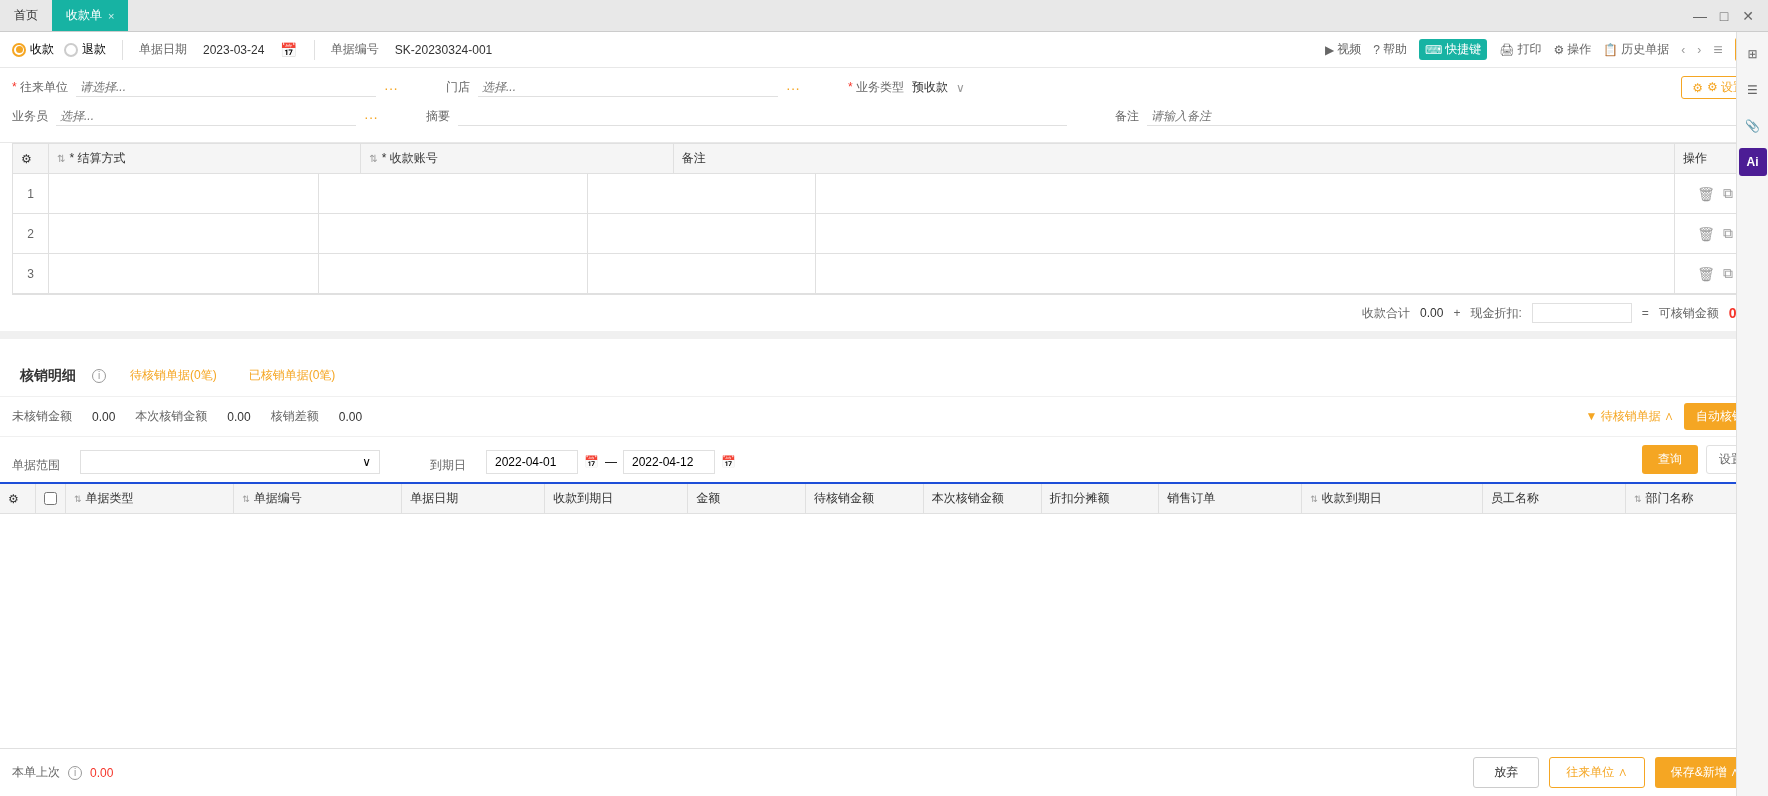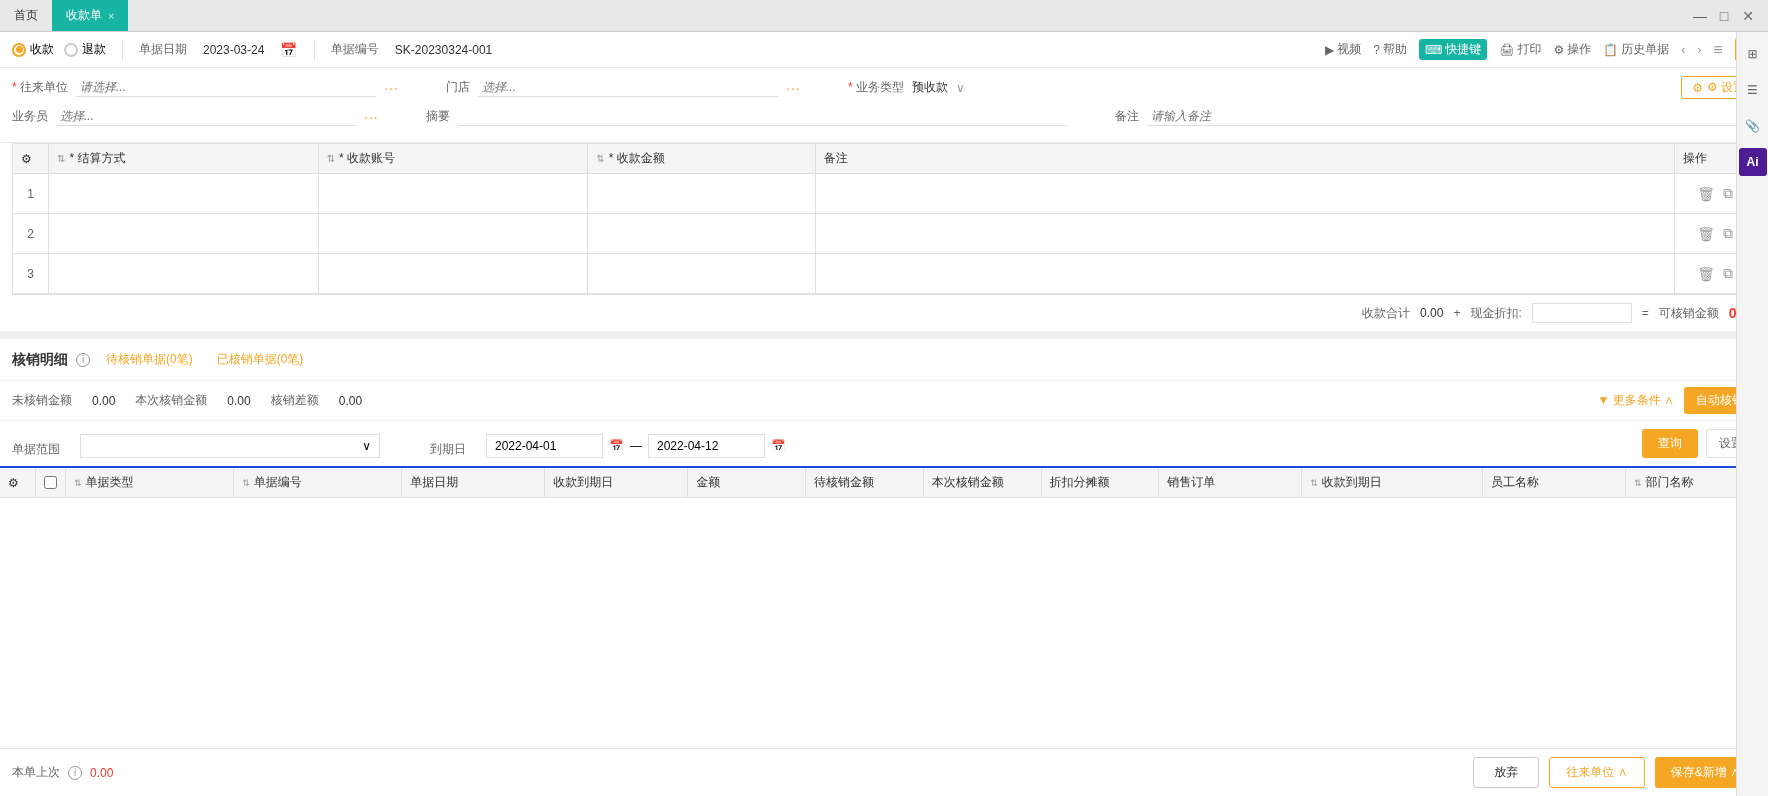--- a/index.html
+++ b/index.html
@@ -242,23 +242,24 @@
     
     .verification-section {
       background: #fff;
       flex: 1;
       display: flex;
       flex-direction: column;
       overflow: hidden;
     }
     .verif-header {
       display: flex; align-items: center;
-      padding: 8px 12px;
-      gap: 8px;
+      padding: 8px 20px;
+      gap: 16px;
       border-bottom: 1px solid #f0f0f0;
+      margin-top: 16px;
     }
     .verif-title {
       font-size: 14px;
       font-weight: bold;
       color: #333;
     }
     .info-circle {
       width: 14px; height: 14px;
       border-radius: 50%;
       border: 1px solid #999;
@@ -309,21 +310,21 @@
       display: flex; align-items: center; justify-content: space-between;
       cursor: pointer;
     }
     .filter-date {
       display: flex; align-items: center; gap: 6px;
     }
     .filter-date-input {
       border: 1px solid #e0e0e0;
       padding: 4px 8px;
       outline: none;
-      width: 117px;
+      width: 92px;
     }
     .query-btn {
       background: #f5a623;
       color: #fff;
       border: none;
       padding: 5px 16px;
       border-radius: 3px;
       cursor: pointer;
       margin-left: auto;
     }
@@ -563,23 +564,20 @@
     <div class="table-header">
       <div class="th-cell th-settings">
         <span>⚙</span>
       </div>
       <div class="th-cell th-jiesuan sort-icon">
         <span>* 结算方式</span>
       </div>
       <div class="th-cell th-shouquan sort-icon">
         <span>* 收款账号</span>
       </div>
-      <div class="th-cell th-shoukuan sort-icon">
-        <span>* 收款金额</span>
-      </div>
       <div class="th-cell th-beizhu">
         <span>备注</span>
       </div>
       <div class="th-cell th-caozuo">
         <span>操作</span>
       </div>
     </div>
 
     <div class="table-row-data">
       <div class="td-cell row-num">
@@ -644,21 +642,21 @@
     </div>
 
     <div class="verif-stats">
       <span class="stat-item">未核销金额</span>
       <span class="stat-value">0.00</span>
       <span class="stat-item">本次核销金额</span>
       <span class="stat-value">0.00</span>
       <span class="stat-item">核销差额</span>
       <span class="stat-value">0.00</span>
       <div class="stat-right">
-        <span class="more-conditions">▼ 更多条件 ∧</span>
+        <span class="more-conditions">▼ 待核销单据 ∧</span>
         <button class="auto-btn">自动核销</button>
       </div>
     </div>
 
     <div class="filter-row">
       <span class="filter-label">单据范围</span>
       <div class="filter-select">
         <span></span>
         <span>∨</span>
       </div>

